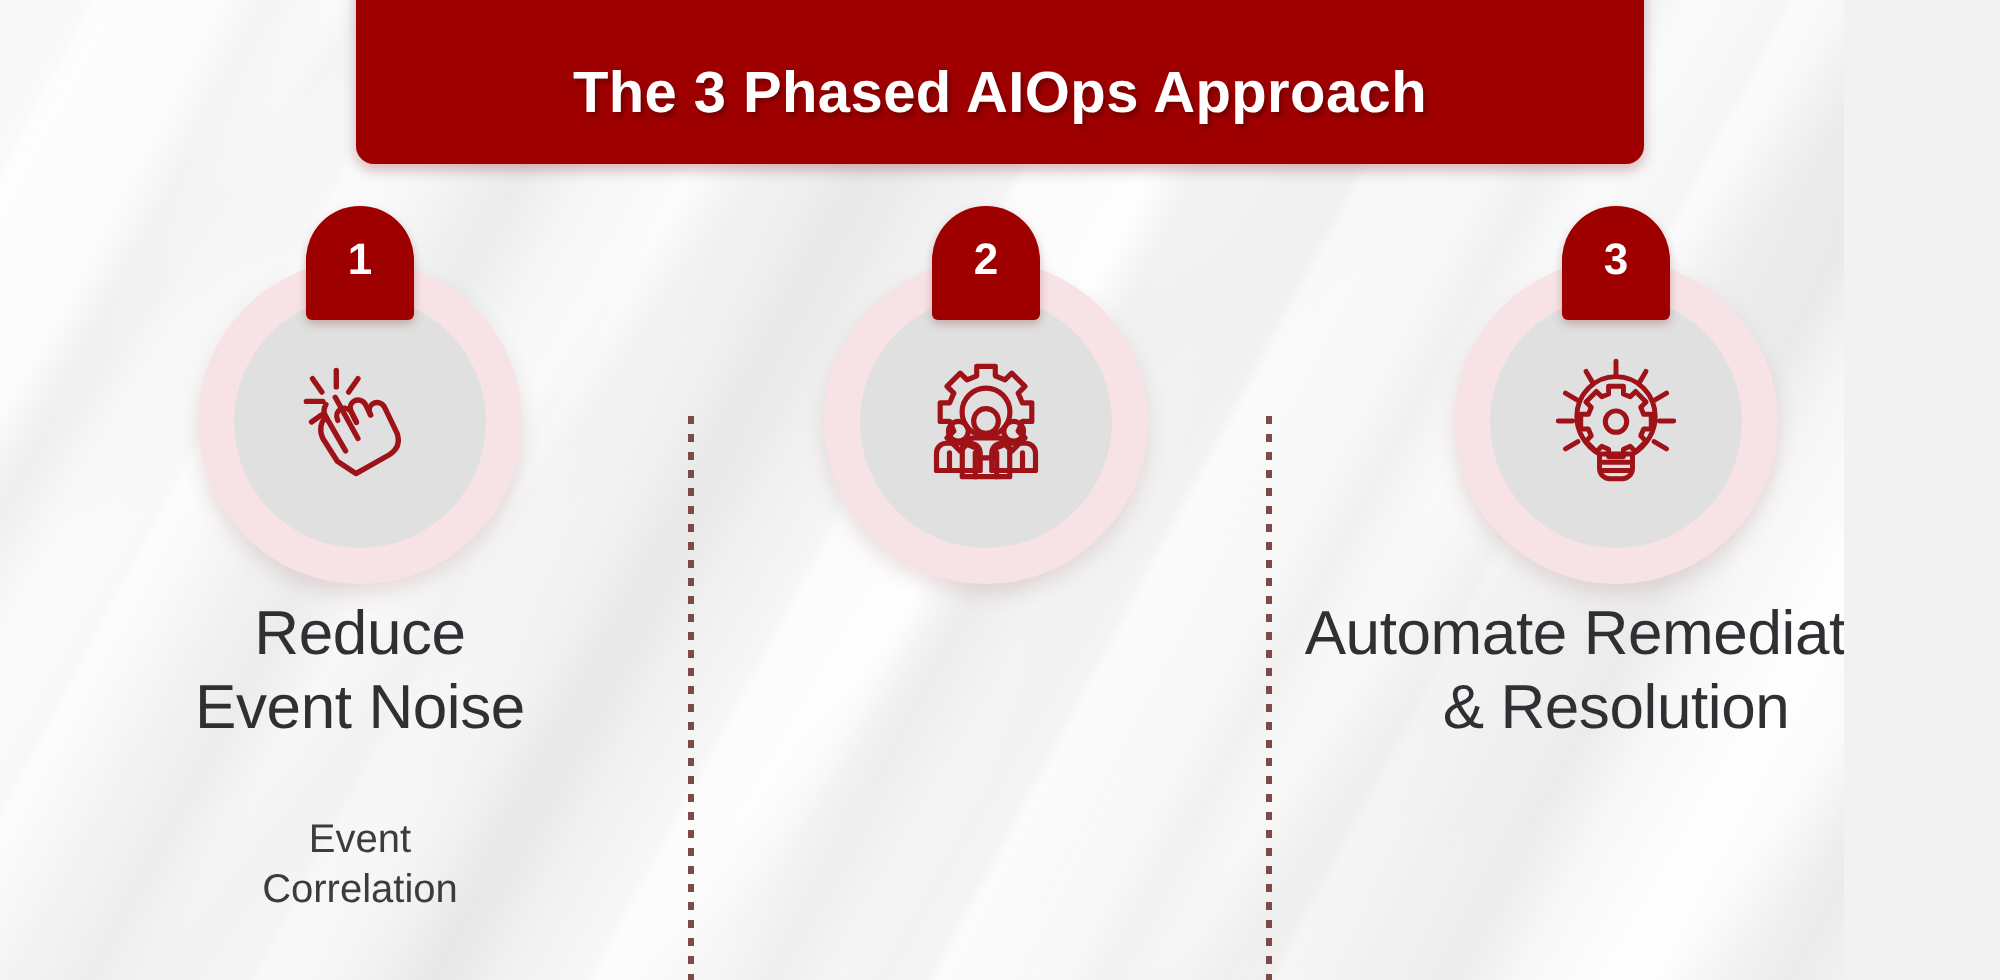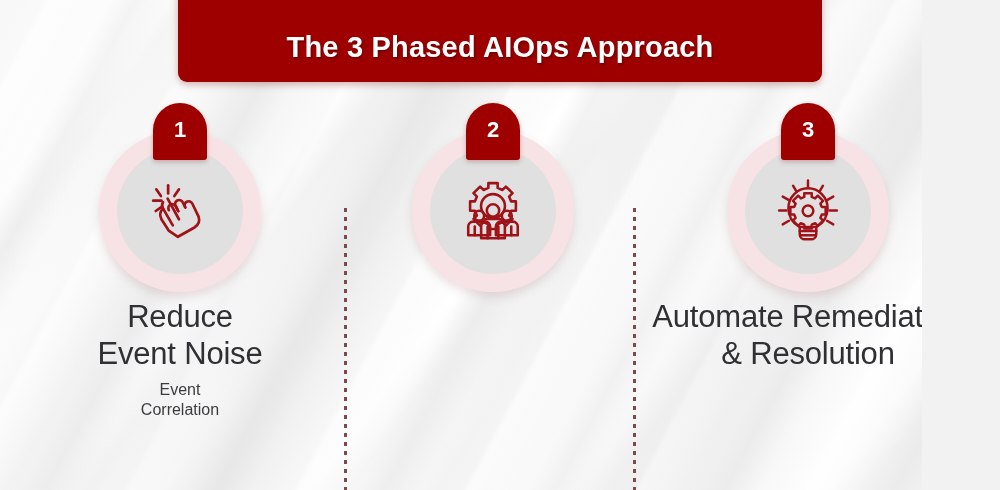--- a/index.html
+++ b/index.html
@@ -179,23 +179,23 @@
   .phase-heading {
     margin-top: 34px;
     color: #2f3033;
     font-size: 31px;
     font-weight: normal;
     line-height: 1.18;
     letter-spacing: -0.2px;
     white-space: pre-line;
   }
   .phase-sub {
-    margin-top: 8px;
+    margin-top: 36px;
     color: #3b3c3f;
-    font-size: 16px;
+    font-size: 20px;
     font-weight: normal;
     line-height: 1.26;
     white-space: pre-line;
   }
 </style>
 </head>
 <body>
 
 <div id="canvas">
 

